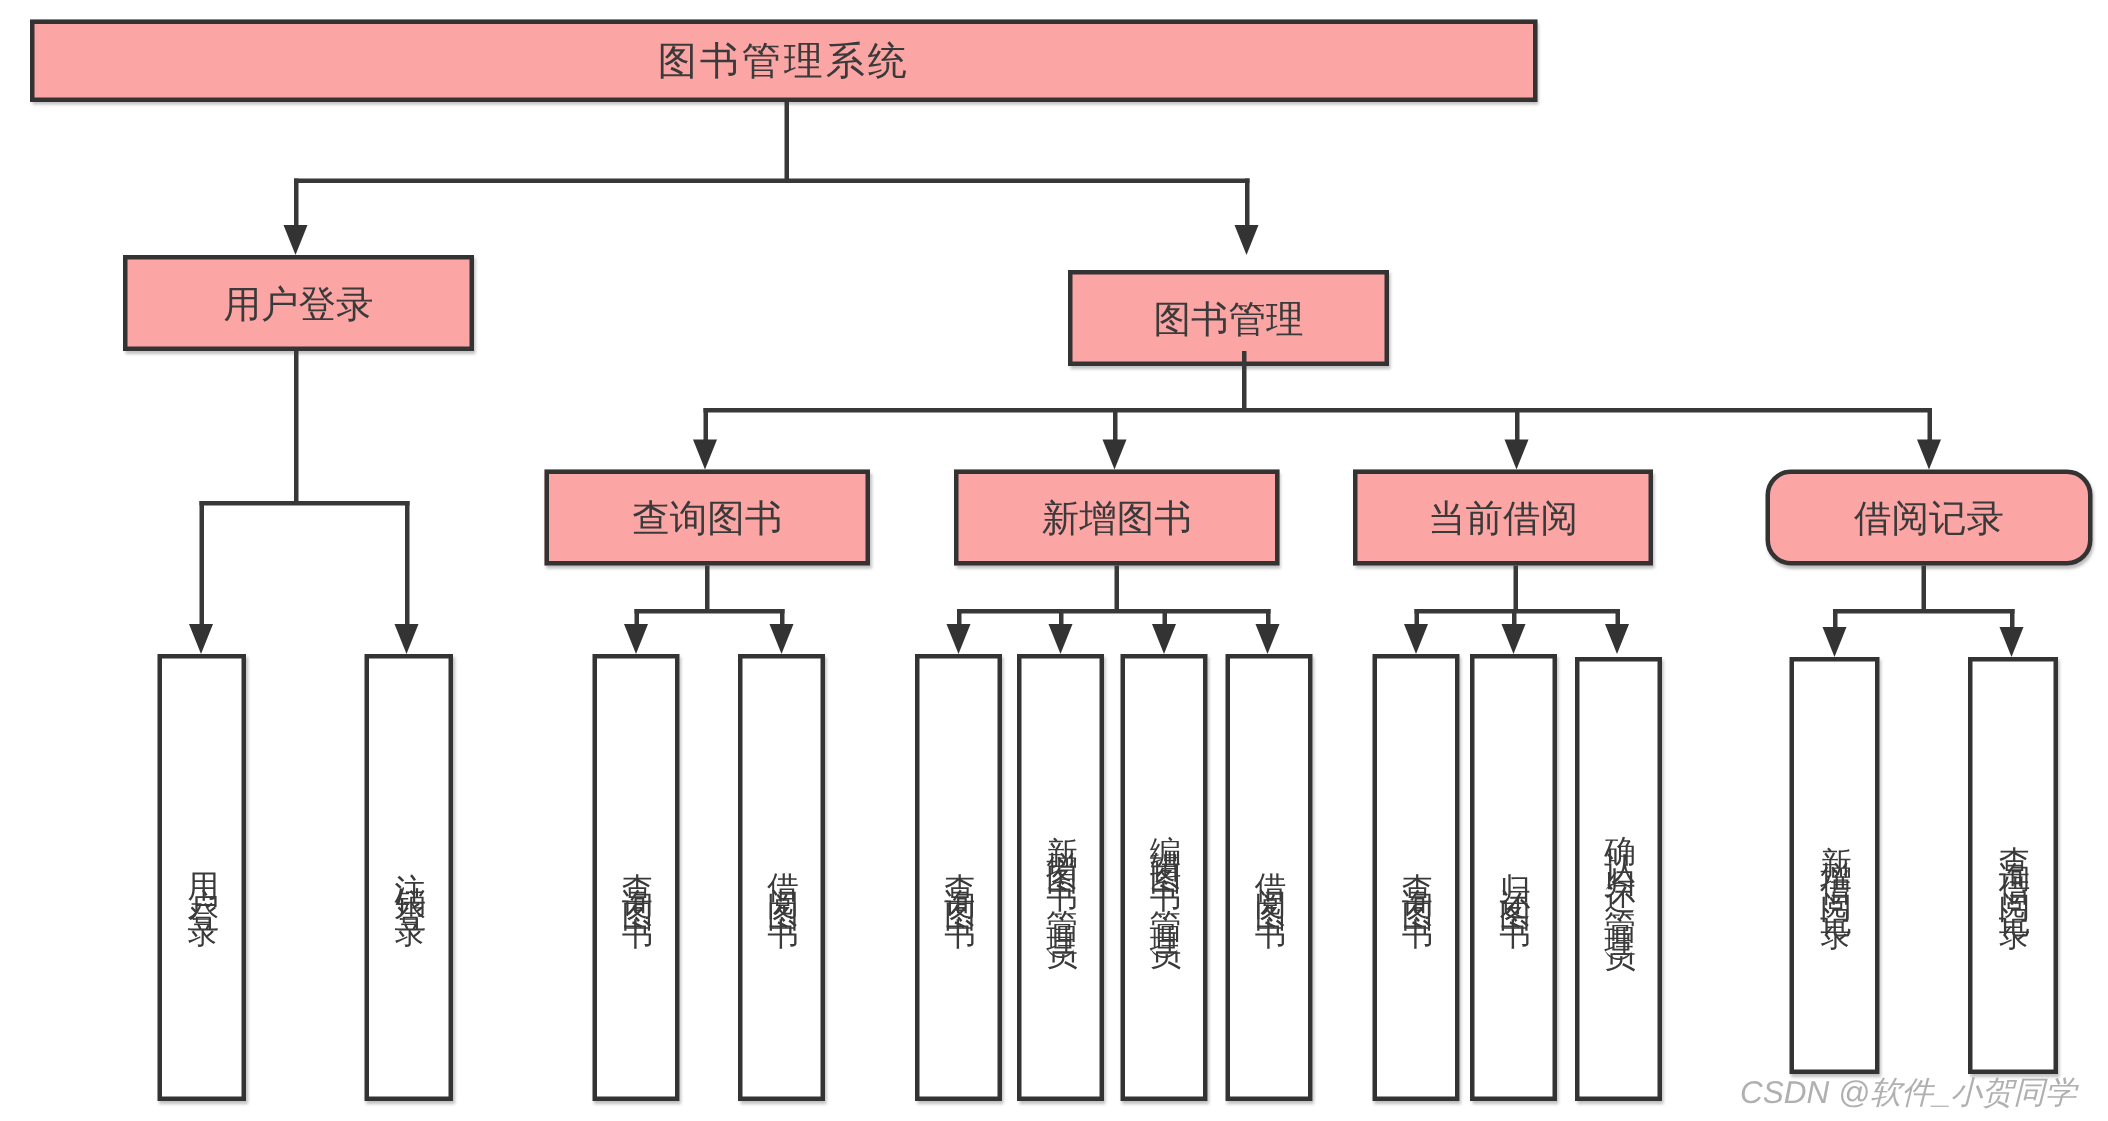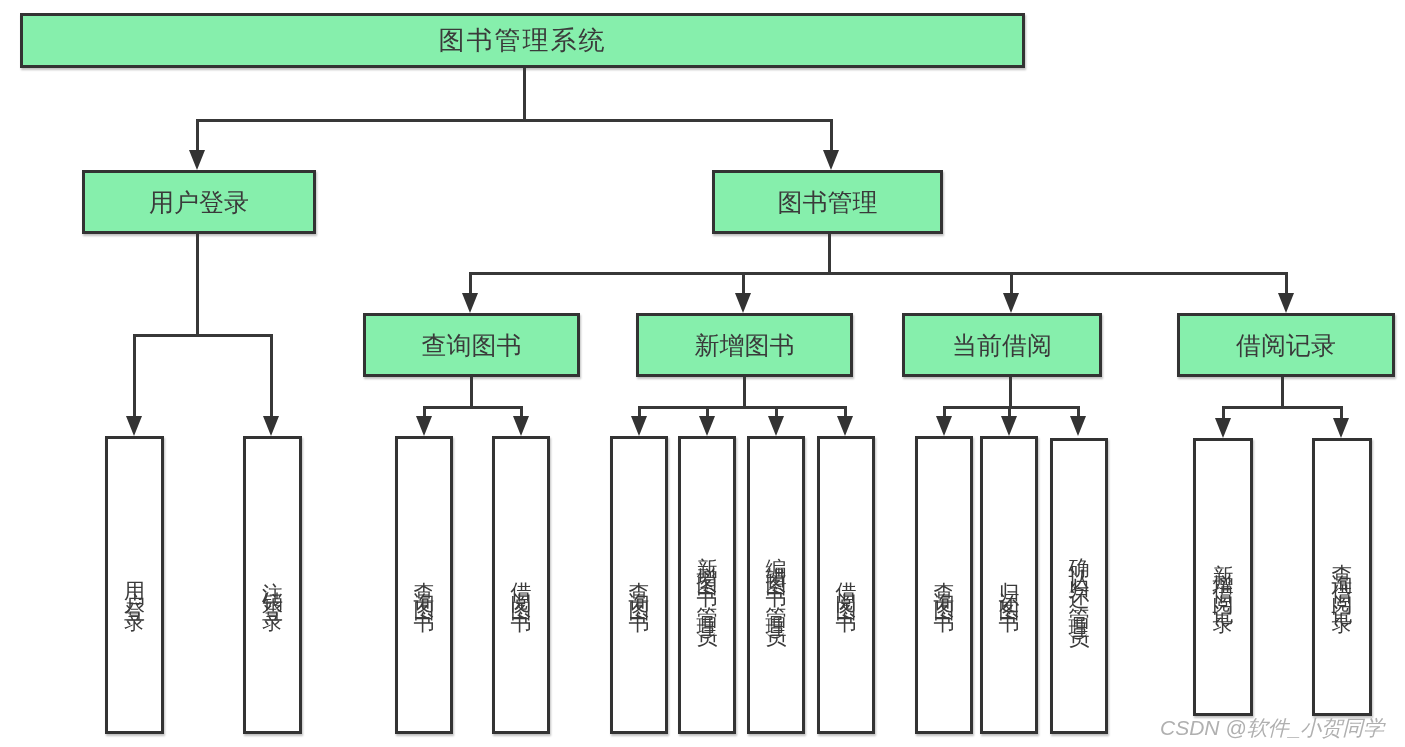--- a/index.html
+++ b/index.html
@@ -1,21 +1,21 @@
 <!DOCTYPE html>
 <html><head>
 <meta charset="utf-8">
 <style>
   html,body{margin:0;padding:0;background:#ffffff;}
   #stage{
     position:relative;width:1405px;height:747px;background:#ffffff;overflow:hidden;
     font-family:"Liberation Sans","DejaVu Sans",sans-serif;color:#3a3a3a;
   }
   .box{
-    position:absolute;background:#86efac;border:3px solid #333333;box-sizing:border-box;
+    position:absolute;background:#fca5a5;border:3px solid #333333;box-sizing:border-box;
     display:flex;align-items:center;justify-content:center;
     font-size:25px;color:#3a3a3a;box-shadow:1px 2px 2px rgba(0,0,0,0.25);
     white-space:nowrap;
   }
   .box.title{font-size:26px;letter-spacing:2px;}
   .vbox{
     position:absolute;background:#ffffff;border:3px solid #333333;box-sizing:border-box;
     display:flex;align-items:center;justify-content:center;
     writing-mode:vertical-lr;text-orientation:mixed;
     font-size:21px;letter-spacing:10px;color:#3a3a3a;
@@ -43,21 +43,21 @@
   <div class="box title" style="left:20px;top:13px;width:1005px;height:55px;">图书管理系统</div>
 
   <div class="vline" style="left:523px;top:68px;height:52px;"></div>
   <div class="hline" style="left:196px;top:119px;width:637px;"></div>
   <div class="vline" style="left:196px;top:119px;height:33px;"></div>
   <div class="arrow" style="left:189px;top:150px;"></div>
   <div class="vline" style="left:830px;top:119px;height:33px;"></div>
   <div class="arrow" style="left:823px;top:150px;"></div>
 
   <div class="box" style="left:82px;top:170px;width:234px;height:64px;">用户登录</div>
-  <div class="box" style="left:712px;top:170px;width:231px;height:64px;">图书管理</div>
+  <div class="box" style="left:712px;top:180px;width:214px;height:64px;">图书管理</div>
 
   <div class="vline" style="left:196px;top:234px;height:101px;"></div>
   <div class="hline" style="left:133px;top:334px;width:140px;"></div>
   <div class="vline" style="left:133px;top:334px;height:84px;"></div>
   <div class="arrow" style="left:126px;top:416px;"></div>
   <div class="vline" style="left:270px;top:334px;height:84px;"></div>
   <div class="arrow" style="left:263px;top:416px;"></div>
 
   <div class="vline" style="left:828px;top:234px;height:40px;"></div>
   <div class="hline" style="left:469px;top:272px;width:819px;"></div>
@@ -66,21 +66,21 @@
   <div class="vline" style="left:742px;top:272px;height:23px;"></div>
   <div class="arrow" style="left:735px;top:293px;"></div>
   <div class="vline" style="left:1010px;top:272px;height:23px;"></div>
   <div class="arrow" style="left:1003px;top:293px;"></div>
   <div class="vline" style="left:1285px;top:272px;height:23px;"></div>
   <div class="arrow" style="left:1278px;top:293px;"></div>
 
   <div class="box" style="left:363px;top:313px;width:217px;height:64px;">查询图书</div>
   <div class="box" style="left:636px;top:313px;width:217px;height:64px;">新增图书</div>
   <div class="box" style="left:902px;top:313px;width:200px;height:64px;">当前借阅</div>
-  <div class="box" style="left:1177px;top:313px;width:218px;height:64px;">借阅记录</div>
+  <div class="box" style="left:1177px;top:313px;width:218px;height:64px;border-radius:17px;">借阅记录</div>
 
   <div class="vline" style="left:470px;top:377px;height:31px;"></div>
   <div class="hline" style="left:423px;top:406px;width:100px;"></div>
   <div class="vline" style="left:423px;top:406px;height:14px;"></div>
   <div class="arrow" style="left:416px;top:416px;"></div>
   <div class="vline" style="left:520px;top:406px;height:14px;"></div>
   <div class="arrow" style="left:513px;top:416px;"></div>
 
   <div class="vline" style="left:743px;top:377px;height:31px;"></div>
   <div class="hline" style="left:638px;top:406px;width:209px;"></div>

